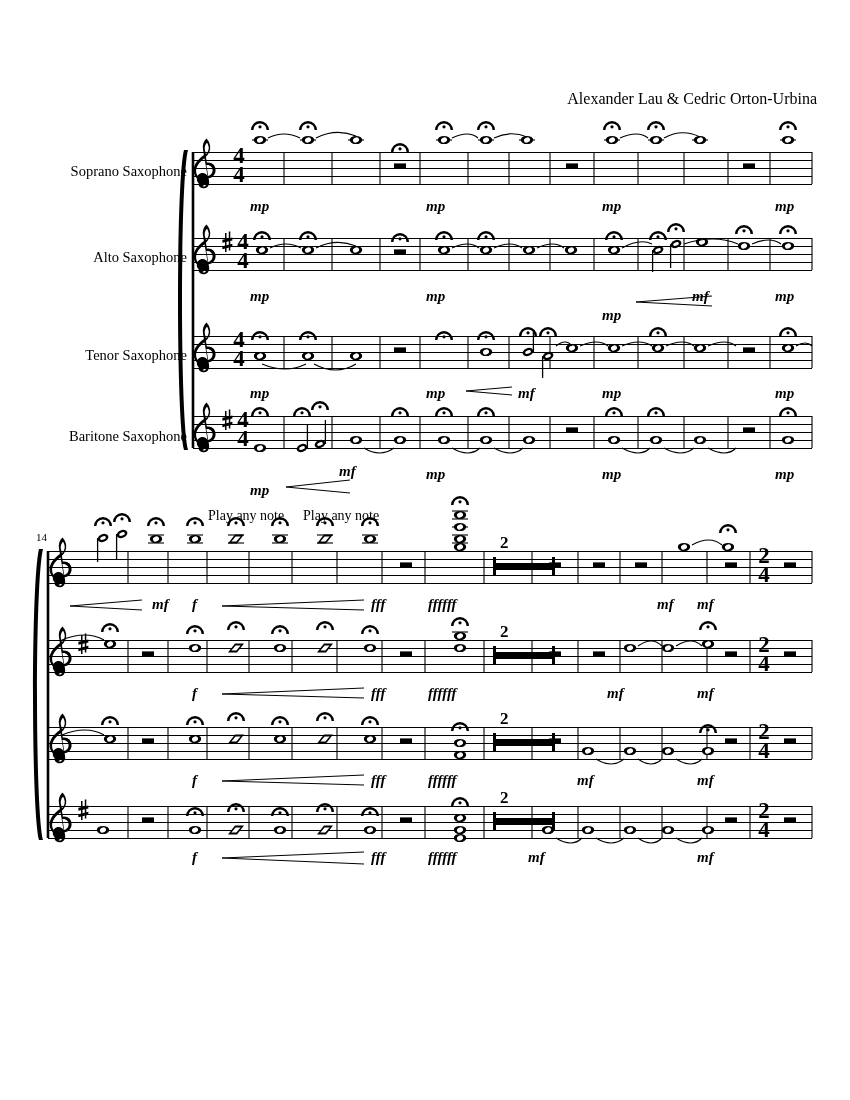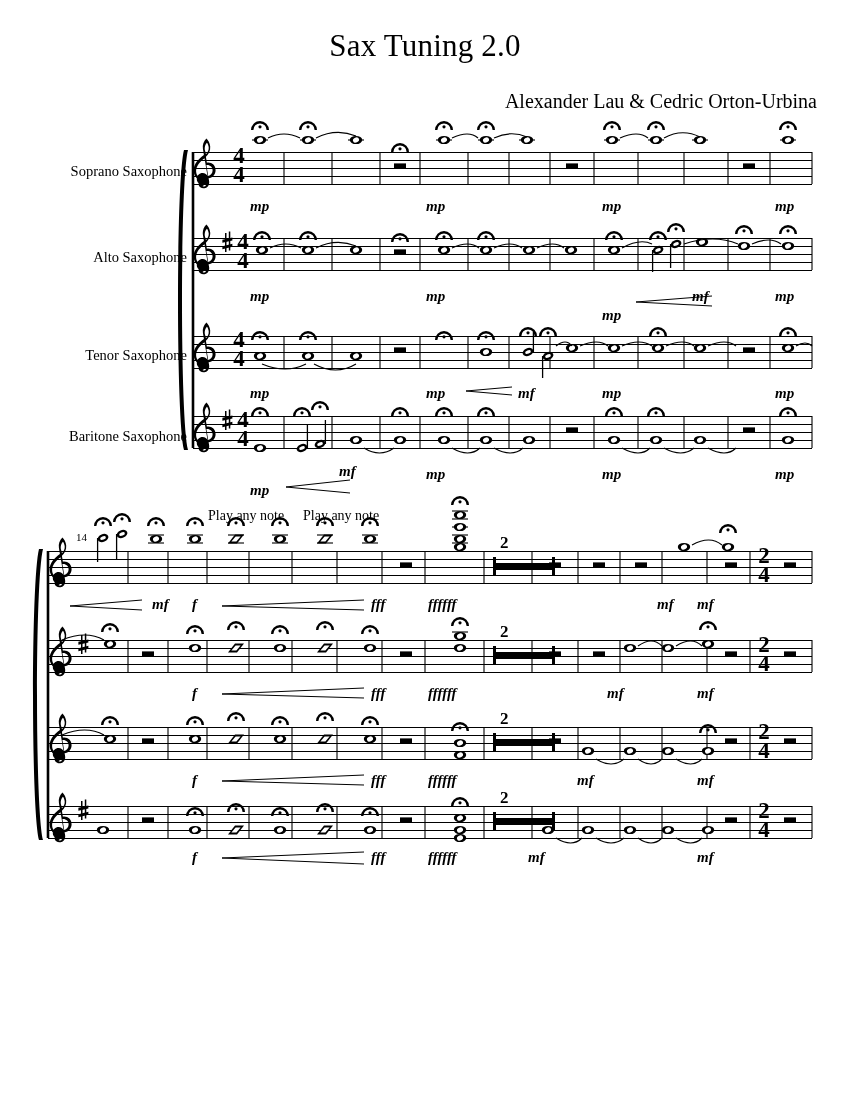--- a/index.html
+++ b/index.html
@@ -26,21 +26,21 @@
     left: 0; top: 28px;
     width: 850px;
     text-align: center;
     font-size: 31px;
     font-family: "Liberation Serif", serif;
     letter-spacing: 0.2px;
   }
   .composer {
     position: absolute;
     right: 33px; top: 90px;
-    font-size: 20px;
+    font-size: 16px;
     font-family: "Liberation Serif", serif;
     text-align: center;
   }
   .instr-label {
     position: absolute;
     font-size: 14.5px;
     font-family: "Liberation Serif", serif;
     text-align: right;
     white-space: nowrap;
   }
@@ -69,29 +69,28 @@
     font-weight: bold;
     font-size: 17px;
   }
   svg { display:block; }
 </style>
 </head>
 <body>
 
 <div id="sheet">
 
-  <div class="title">Sax Tuning 2.0</div>
   <div class="composer">Alexander Lau &amp; Cedric Orton-Urbina</div>
 
   <div class="instr-label" style="right:663px; top:163px;">Soprano Saxophone</div>
   <div class="instr-label" style="right:663px; top:249px;">Alto Saxophone</div>
   <div class="instr-label" style="right:663px; top:347px;font-family:Liberation Serif, serif;">Tenor Saxophone</div>
   <div class="instr-label" style="right:663px; top:428px;">Baritone Saxophone</div>
 
-  <div class="meas-num" style="left:36px; top:531px;margin-left:40px;">14</div>
+  <div class="meas-num" style="left:36px; top:531px;">14</div>
 
   <div class="dyn" style="left:250px; top:198px;">mp</div>
   <div class="dyn" style="left:426px; top:198px;">mp</div>
   <div class="dyn" style="left:602px; top:198px;">mp</div>
   <div class="dyn" style="left:775px; top:198px;">mp</div>
 
   <div class="dyn" style="left:250px; top:288px;">mp</div>
   <div class="dyn" style="left:426px; top:288px;">mp</div>
   <div class="dyn" style="left:602px; top:307px;">mp</div>
   <div class="dyn" style="left:692px; top:288px;">mf</div>

